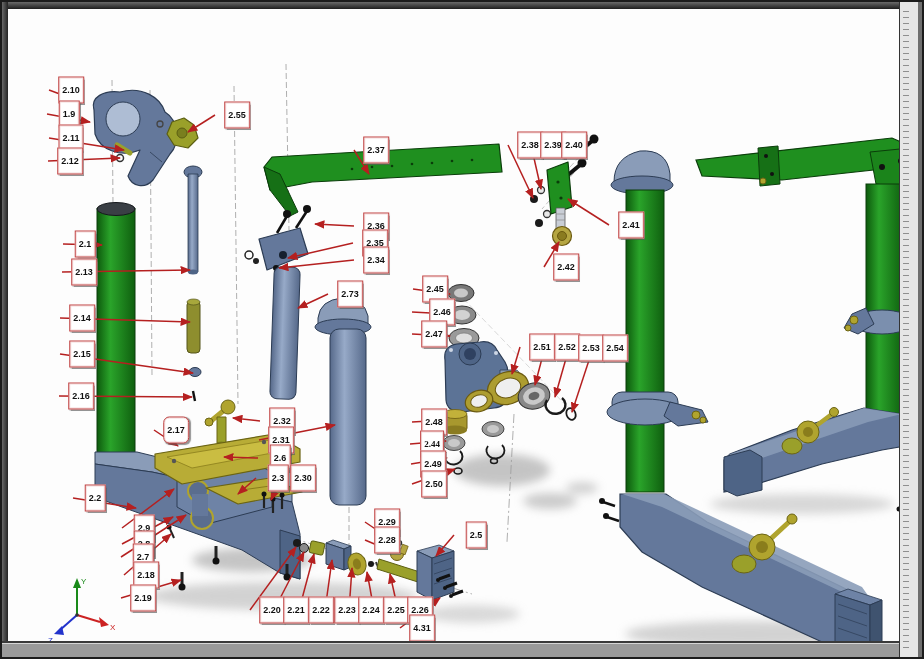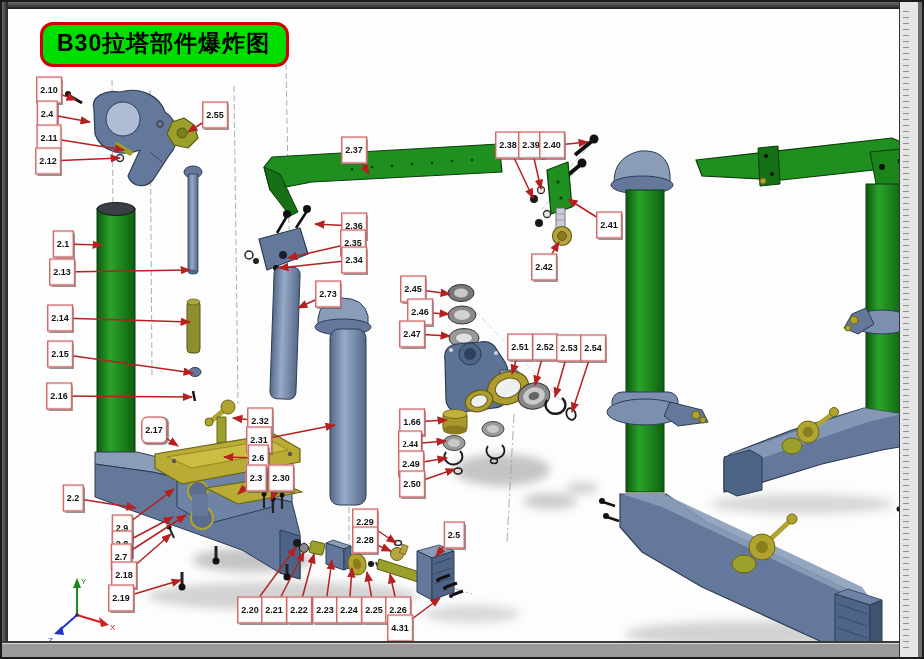--- a/index.html
+++ b/index.html
@@ -18,21 +18,21 @@
   
   #title-box{position:absolute;left:38px;top:20px;z-index:30;background:#00dd00;
         border:3px solid #d40000;border-radius:13px;padding:3px 16px 5px 14px;
         font-size:23px;font-weight:bold;color:#000;letter-spacing:1px;
         font-family:"Liberation Sans","DejaVu Sans",sans-serif;}
   
   #drawing{position:absolute;left:0;top:0;z-index:5;}
   #label-layer{position:absolute;left:0;top:0;width:924px;height:659px;z-index:20;pointer-events:none;}
   .lbl{position:absolute;transform:translate(-50%,-50%);background:#fff;
         border:1px solid #c04040;box-shadow:1px 1px 1px rgba(90,90,90,.65), inset 0 0 0 1px #f4dada;
-        font-size:9px;font-weight:bold;color:#111;line-height:11px;padding:7px 3px;white-space:nowrap;}
+        font-size:9px;font-weight:bold;color:#111;line-height:11px;padding:7px 3px;white-space:nowrap;margin-left:22px;}
   .leader{stroke:#b52020;stroke-width:1.5;}
 </style>
 </head>
 <body>
 
 <div id="page">
 
   <svg id="drawing" width="924" height="659" viewBox="0 0 924 659">
     <defs>
       <marker id="ah" viewBox="0 0 10 8" markerWidth="7" markerHeight="5.6" refX="9" refY="4" orient="auto" markerUnits="strokeWidth">
@@ -443,21 +443,21 @@
         <line x1="323" y1="608" x2="330" y2="558" class="leader" marker-end="url(#ah)"></line>
         <line x1="347" y1="608" x2="350" y2="566" class="leader" marker-end="url(#ah)"></line>
         <line x1="372" y1="608" x2="365" y2="570" class="leader" marker-end="url(#ah)"></line>
         <line x1="396" y1="608" x2="388" y2="572" class="leader" marker-end="url(#ah)"></line>
         <line x1="398" y1="626" x2="438" y2="596" class="leader" marker-end="url(#ah)"></line>
       </g>
   </svg>
 
   <div id="label-layer">
       <div class="lbl" style="left: 47px; top: 88px;">2.10</div>
-      <div class="lbl" style="left: 45px; top: 112px;">2.4</div>
+      <div class="lbl" style="left: 45px; top: 112px;">1.9</div>
       <div class="lbl" style="left: 47px; top: 136px;">2.11</div>
       <div class="lbl" style="left: 46px; top: 159px;">2.12</div>
       <div class="lbl" style="left: 213px; top: 113px;">2.55</div>
       <div class="lbl" style="left: 61px; top: 242px;">2.1</div>
       <div class="lbl" style="left: 60px; top: 270px;">2.13</div>
       <div class="lbl" style="left: 58px; top: 316px;">2.14</div>
       <div class="lbl" style="left: 58px; top: 352px;">2.15</div>
       <div class="lbl" style="left: 57px; top: 394px;">2.16</div>
       <div class="lbl" style="left: 352px; top: 148px;">2.37</div>
       <div class="lbl" style="left: 352px; top: 224px;">2.36</div>
@@ -469,21 +469,21 @@
       <div class="lbl" style="left: 550px; top: 143px; text-align: center;">2.40</div>
       <div class="lbl" style="left: 607px; top: 223px;">2.41</div>
       <div class="lbl" style="left: 542px; top: 265px;">2.42</div>
       <div class="lbl" style="left: 411px; top: 287px;">2.45</div>
       <div class="lbl" style="left: 418px; top: 310px;">2.46</div>
       <div class="lbl" style="left: 410px; top: 332px;">2.47</div>
       <div class="lbl" style="left: 518px; top: 345px;">2.51</div>
       <div class="lbl" style="left: 543px; top: 345px;">2.52</div>
       <div class="lbl" style="left: 567px; top: 346px;">2.53</div>
       <div class="lbl" style="left: 591px; top: 346px;">2.54</div>
-      <div class="lbl" style="left: 410px; top: 420px;">1.66</div>
+      <div class="lbl" style="left: 410px; top: 420px;">2.48</div>
       <div class="lbl" style="left: 408px; top: 442px; font-family: Liberation Serif, serif;">2.44</div>
       <div class="lbl" style="left: 409px; top: 462px;">2.49</div>
       <div class="lbl" style="left: 410px; top: 482px;">2.50</div>
       <div class="lbl" style="left: 258px; top: 419px;">2.32</div>
       <div class="lbl" style="left: 257px; top: 438px;">2.31</div>
       <div class="lbl" style="left: 256px; top: 456px;">2.6</div>
       <div class="lbl" style="left: 254px; top: 476px;">2.3</div>
       <div class="lbl" style="left: 279px; top: 476px;">2.30</div>
       <div class="lbl" style="left: 152px; top: 428px; border-radius: 6px;">2.17</div>
       <div class="lbl" style="left: 71px; top: 496px;">2.2</div>
@@ -498,21 +498,20 @@
       <div class="lbl" style="left: 248px; top: 608px;">2.20</div>
       <div class="lbl" style="left: 272px; top: 608px;">2.21</div>
       <div class="lbl" style="left: 297px; top: 608px;">2.22</div>
       <div class="lbl" style="left: 323px; top: 608px;">2.23</div>
       <div class="lbl" style="left: 347px; top: 608px;">2.24</div>
       <div class="lbl" style="left: 372px; top: 608px;">2.25</div>
       <div class="lbl" style="left: 396px; top: 608px;">2.26</div>
       <div class="lbl" style="left: 398px; top: 626px;">4.31</div>
     </div>
 
-  <div id="title-box">B30拉塔部件爆炸图</div>
 
   <div class="edge-top"></div>
   <div class="edge-left"></div>
   <div class="scrollbar">
     <div class="ticks"></div>
     <div class="shade"></div>
   </div>
   <div class="edge-bottom"></div>
 </div>
 

